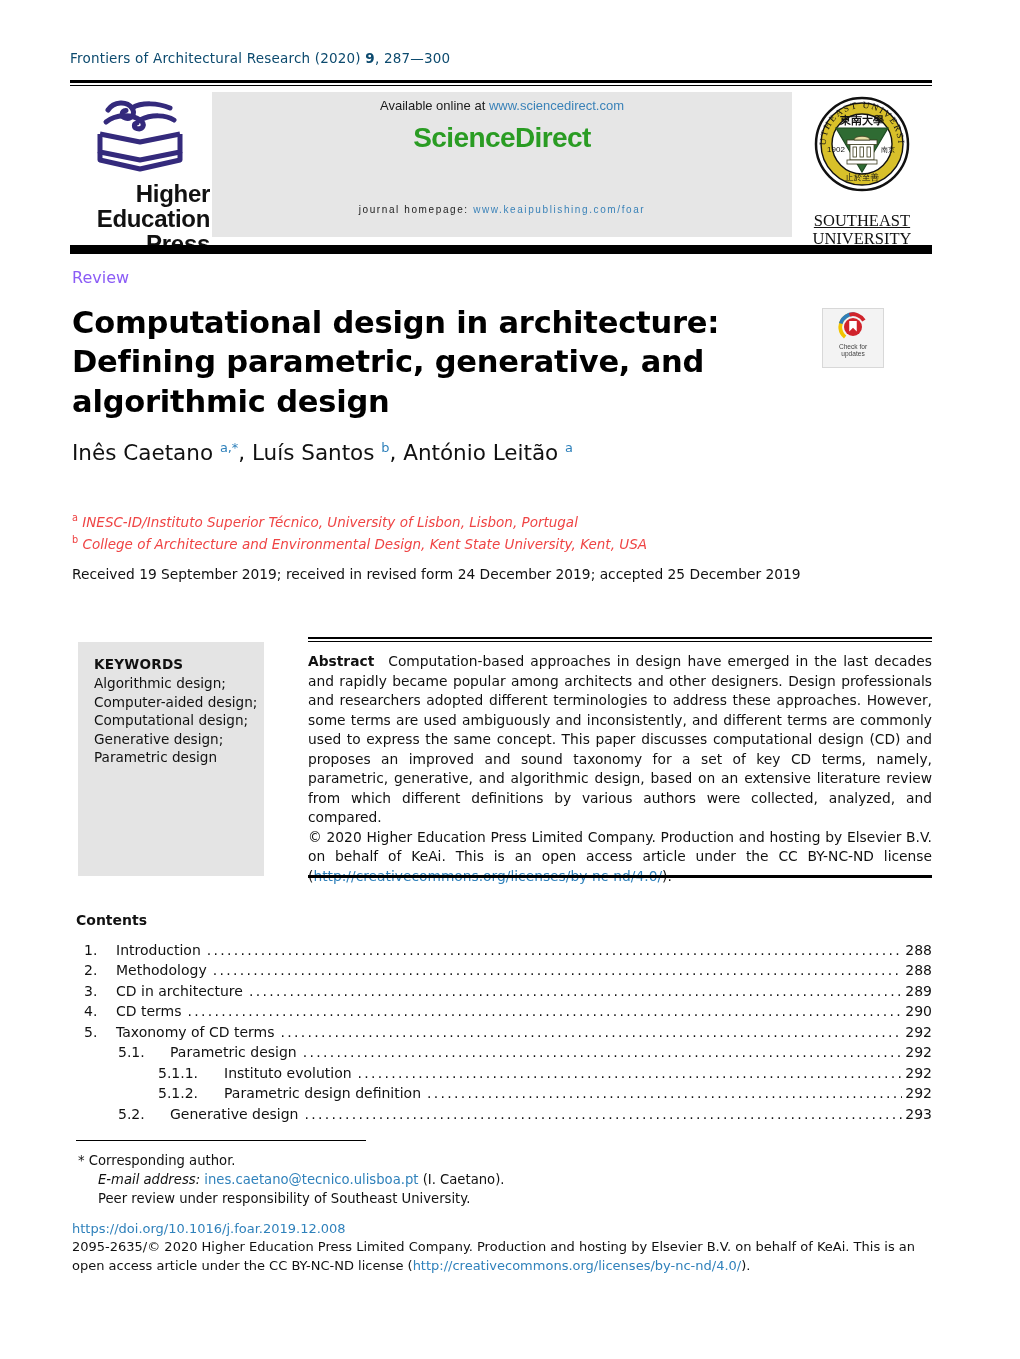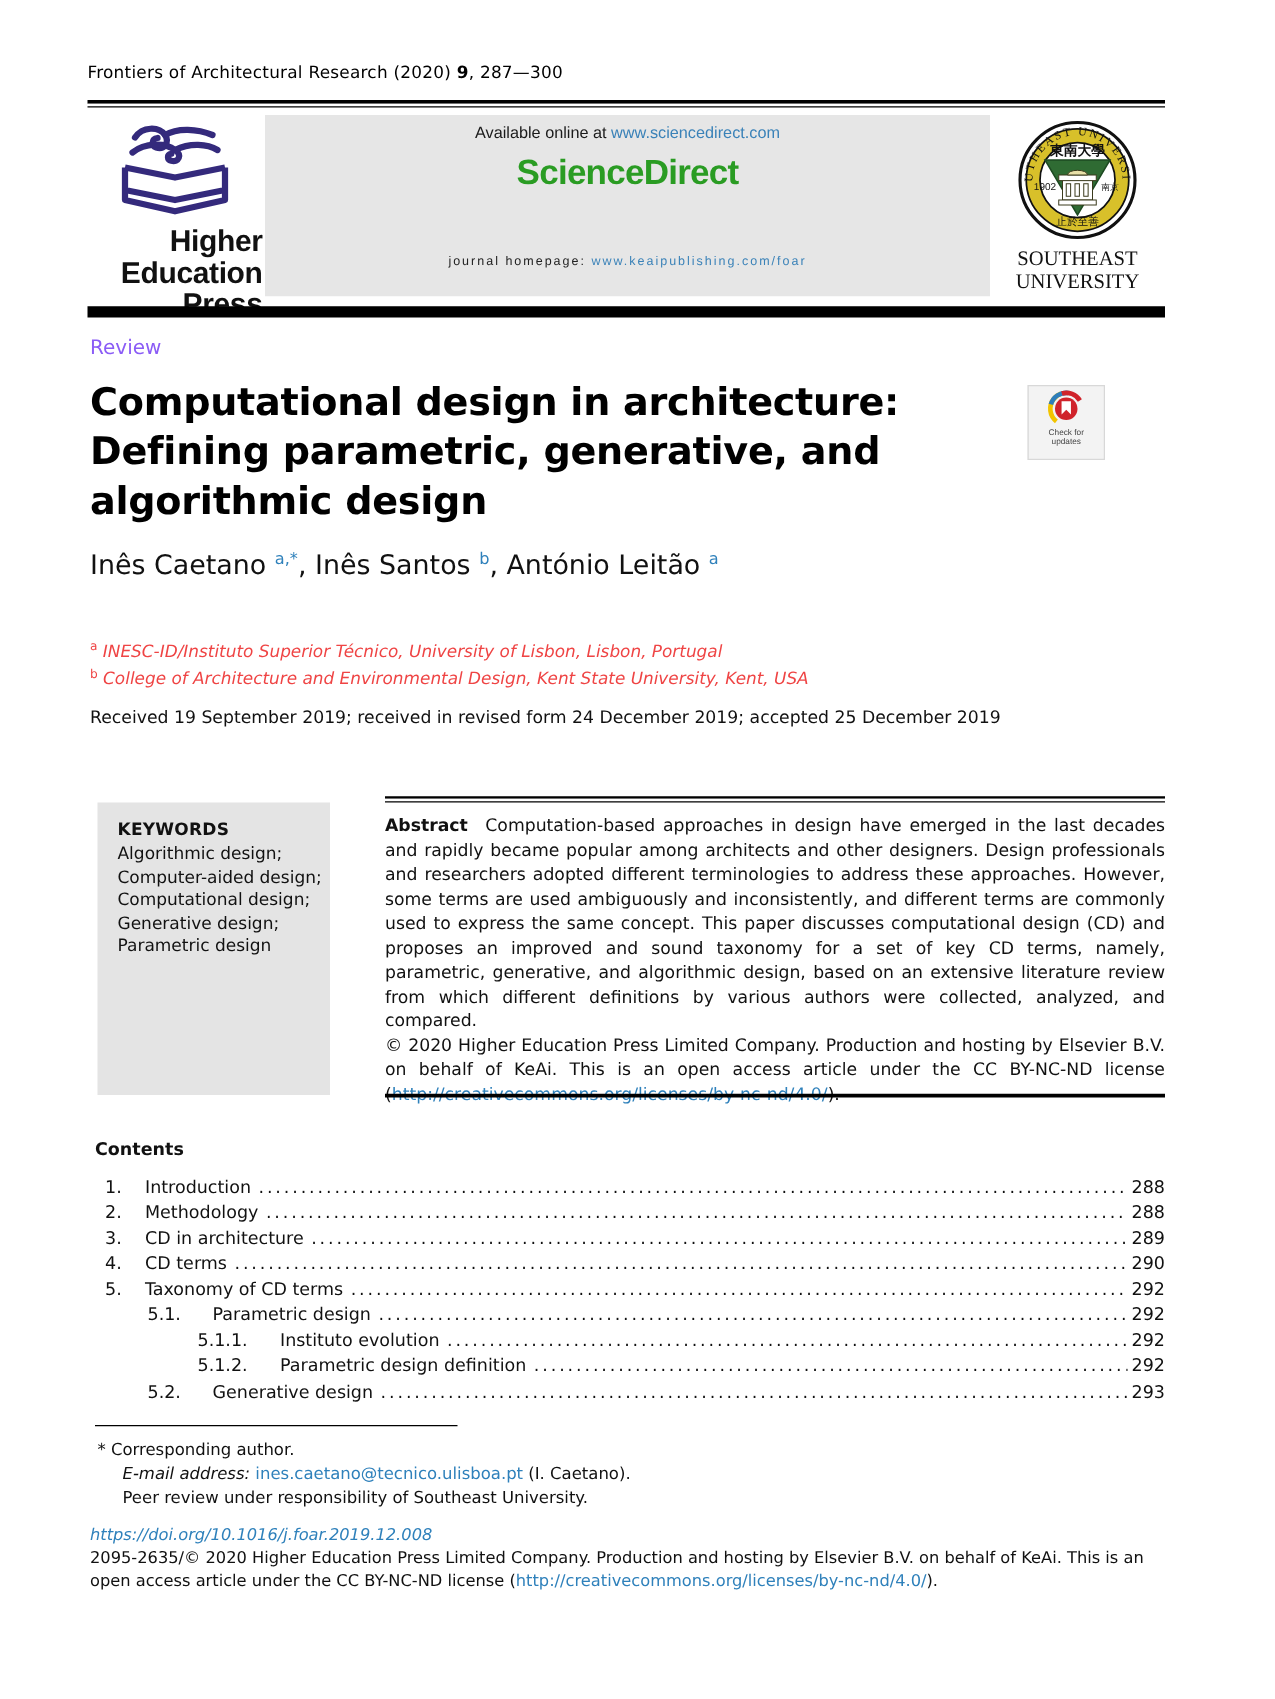--- a/index.html
+++ b/index.html
@@ -21,21 +21,21 @@
     width: 1020px;
     height: 1359px;
   }
 
   
   .running-head {
     position: absolute;
     left: 70px;
     top: 50px;
     font-size: 13.5px;
-    color: #000000;
+    color: #0c4a6e;
     letter-spacing: 0.2px;
     font-family: "DejaVu Sans", sans-serif;
   }
   .running-head b { font-weight: bold; }
 
   
   .rule-top {
     position: absolute;
     left: 70px;
     top: 80px;
@@ -124,21 +124,22 @@
     top: 2px;
     width: 140px;
     text-align: center;
   }
   .seu-seal { width: 140px; height: 104px; display:block; }
   .seu-text {
     font-family: "Liberation Serif", serif;
     font-size: 16.5px;
     line-height: 1.08;
     color: #111;
-    margin-top: 0;
+    margin-top: 14px;
+    text-decoration: underline;
   }
 
   
   .bar-heavy {
     position: absolute;
     left: 70px;
     top: 245px;
     width: 862px;
     height: 9px;
     background: #000;
@@ -347,21 +348,21 @@
   
   .bottom {
     position: absolute;
     left: 72px;
     top: 1220px;
     width: 862px;
     font-size: 13px;
     line-height: 1.42;
     color: #111;
   }
-  .doi { color: #2f81bb; font-style: italic; }
+  .doi { color: #2f81bb; }
 </style>
 </head>
 <body>
 
 <div class="page">
 
   <div class="running-head">
     <span>Frontiers of Architectural Research (2020) </span><b>9</b><span>, 287—300</span>
   </div>
 
@@ -455,21 +456,21 @@
       <circle cx="20" cy="20" r="17" fill="none" stroke="#d0232b" stroke-width="5" stroke-dasharray="22 85" transform="rotate(254 20 20)"></circle>
       <circle cx="20" cy="20" r="12" fill="#d0232b"></circle>
       <path d="M15 12 h10 v14 l-5 -5 l-5 5 z" fill="#ffffff"></path>
     </svg>
     <div class="cm-cap">
       <div>Check for</div>
       <div>updates</div>
     </div>
   </div>
 
-  <div class="authors"><span>Inês Caetano</span> <sup>a,*</sup>, <span>Inês Santos</span> <sup>b</sup>, <span>António Leitão</span> <sup>a</sup></div>
+  <div class="authors"><span>Inês Caetano</span> <sup>a,*</sup>, <span>Luís Santos</span> <sup>b</sup>, <span>António Leitão</span> <sup>a</sup></div>
 
   <div class="affils">
     <div><sup>a</sup> <span>INESC-ID/Instituto Superior Técnico, University of Lisbon, Lisbon, Portugal</span></div>
     <div><sup>b</sup> <span>College of Architecture and Environmental Design, Kent State University, Kent, USA</span></div>
   </div>
 
   <div class="received">Received 19 September 2019; received in revised form 24 December 2019; accepted 25 December 2019</div>
 
   <div class="abs-rule-top">
     <div class="thick"></div>

